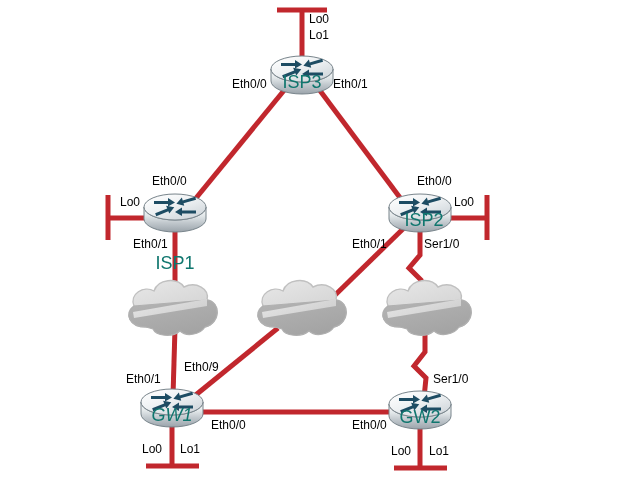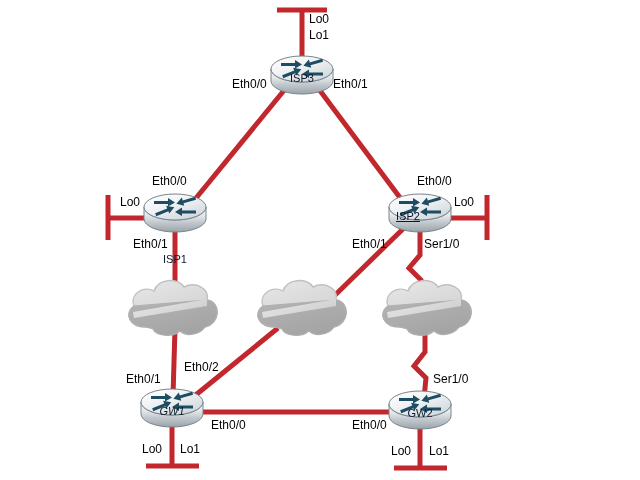--- a/index.html
+++ b/index.html
@@ -17,22 +17,22 @@
     font-family:"Liberation Sans", sans-serif;
     font-size:12px;
     color:#000000;
     white-space:nowrap;
     line-height:13px;
     letter-spacing:0px;
   }
   .rname{
     position:absolute;
     font-family:"Liberation Sans", sans-serif;
-    font-size:11px;
-    color:#0f172a;
+    font-size:18px;
+    color:#0f766e;
     white-space:nowrap;
     text-align:center;
   }
 </style>
 </head>
 <body>
 
 <div id="stage">
 
 <svg id="svg" viewBox="0 0 640 480">
@@ -150,40 +150,40 @@
     <use href="#router-symbol" transform="translate(302,75)"></use>
     <use href="#router-symbol" transform="translate(175,213)"></use>
     <use href="#router-symbol" transform="translate(420,213)"></use>
     <use href="#router-symbol" transform="translate(172,408)"></use>
     <use href="#router-symbol" transform="translate(420,410)"></use>
   </g>
 </svg>
 
 <div class="rname" style="left:278px;top:72px;width:48px;">ISP3</div>
 <div class="rname" style="left:151px;top:210px;width:48px;margin-top:43px;">ISP1</div>
-<div class="rname" style="left:384px;top:210px;width:48px;text-decoration:underline;">ISP2</div>
+<div class="rname" style="left:400px;top:210px;width:48px;">ISP2</div>
 <div class="rname" style="left:148px;top:405px;width:48px;font-style:italic;">GW1</div>
 <div class="rname" style="left:396px;top:407px;width:48px;">GW2</div>
 
 <div class="lbl" style="left:309px;top:13px;">Lo0</div>
 <div class="lbl" style="left:309px;top:29px;">Lo1</div>
 <div class="lbl" style="left:232px;top:78px;">Eth0/0</div>
 <div class="lbl" style="left:333px;top:78px;">Eth0/1</div>
 
 <div class="lbl" style="left:152px;top:175px;">Eth0/0</div>
 <div class="lbl" style="left:120px;top:196px;">Lo0</div>
 <div class="lbl" style="left:133px;top:238px;">Eth0/1</div>
 
 <div class="lbl" style="left:417px;top:175px;">Eth0/0</div>
 <div class="lbl" style="left:454px;top:196px;">Lo0</div>
 <div class="lbl" style="left:352px;top:238px;">Eth0/1</div>
 <div class="lbl" style="left:424px;top:238px;">Ser1/0</div>
 
 <div class="lbl" style="left:126px;top:373px;">Eth0/1</div>
-<div class="lbl" style="left:184px;top:361px;">Eth0/2</div>
+<div class="lbl" style="left:184px;top:361px;">Eth0/9</div>
 <div class="lbl" style="left:211px;top:419px;">Eth0/0</div>
 <div class="lbl" style="left:142px;top:443px;">Lo0</div>
 <div class="lbl" style="left:180px;top:443px;">Lo1</div>
 
 <div class="lbl" style="left:433px;top:373px;">Ser1/0</div>
 <div class="lbl" style="left:352px;top:419px;">Eth0/0</div>
 <div class="lbl" style="left:391px;top:445px;">Lo0</div>
 <div class="lbl" style="left:429px;top:445px;">Lo1</div>
 
 </div>

